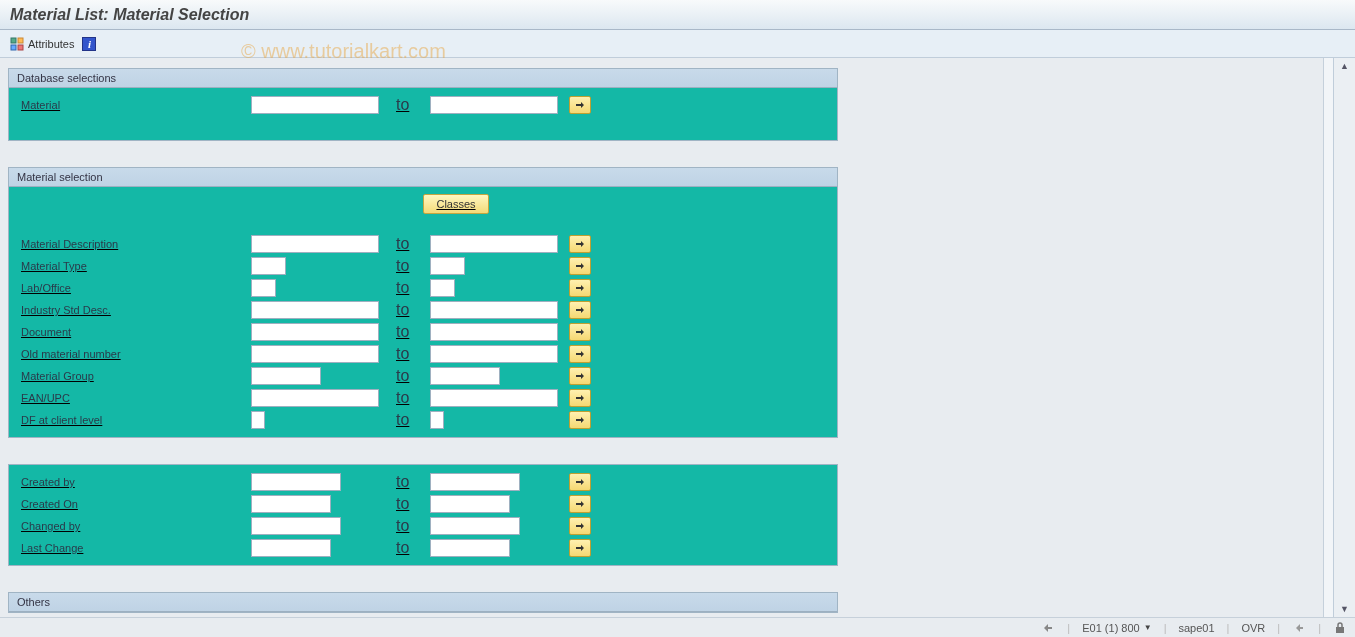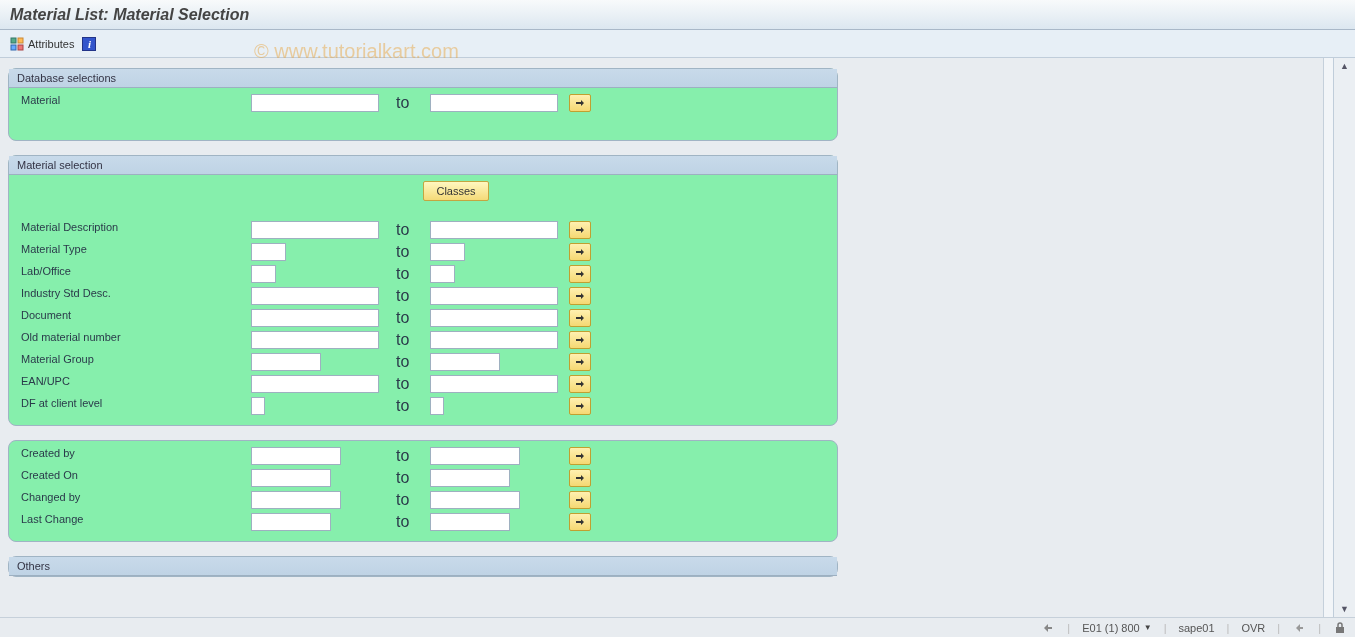--- a/index.html
+++ b/index.html
@@ -54,21 +54,21 @@
       justify-content: center;
       font-weight: bold;
       font-family: serif;
       font-style: italic;
       font-size: 11px;
       border: 1px solid #223388;
     }
     .watermark {
       position: absolute;
       top: 40px;
-      left: 254px;
+      left: 241px;
       color: #e8a848;
       opacity: 0.5;
       font-size: 20px;
       z-index: 100;
       pointer-events: none;
     }
     .content-area {
       position: absolute;
       top: 58px;
       left: 0;
@@ -101,39 +101,40 @@
       position: absolute;
       right: 22px;
       top: 58px;
       bottom: 20px;
       width: 10px;
       background: #f2f5f8;
       border-left: 1px solid #c5d0db;
     }
     .group-box {
       border: 1px solid #a0b4c4;
-      background: #86efac;
-      margin-bottom: 14px;
+      background: #14b8a6;
+      margin-bottom: 26px;
       width: 830px;
-      border-radius: 8px;
+      border-radius: 0;
     }
     .group-header {
       background: linear-gradient(to bottom, #c8daea, #bfd3e5);
       border-bottom: 1px solid #9db0c1;
       padding: 3px 8px;
       font-size: 11px;
       color: #334;
     }
     .group-body {
       padding: 6px 12px;
     }
     .form-row {
       display: flex;
-      align-items: flex-start;
+      align-items: center;
       height: 22px;
+      text-decoration: underline;
     }
     .form-label {
       width: 230px;
       color: #2a3a4a;
       font-size: 11px;
     }
     .input-std {
       border: 1px solid #9eb0c0;
       background: #fff;
       height: 18px;

